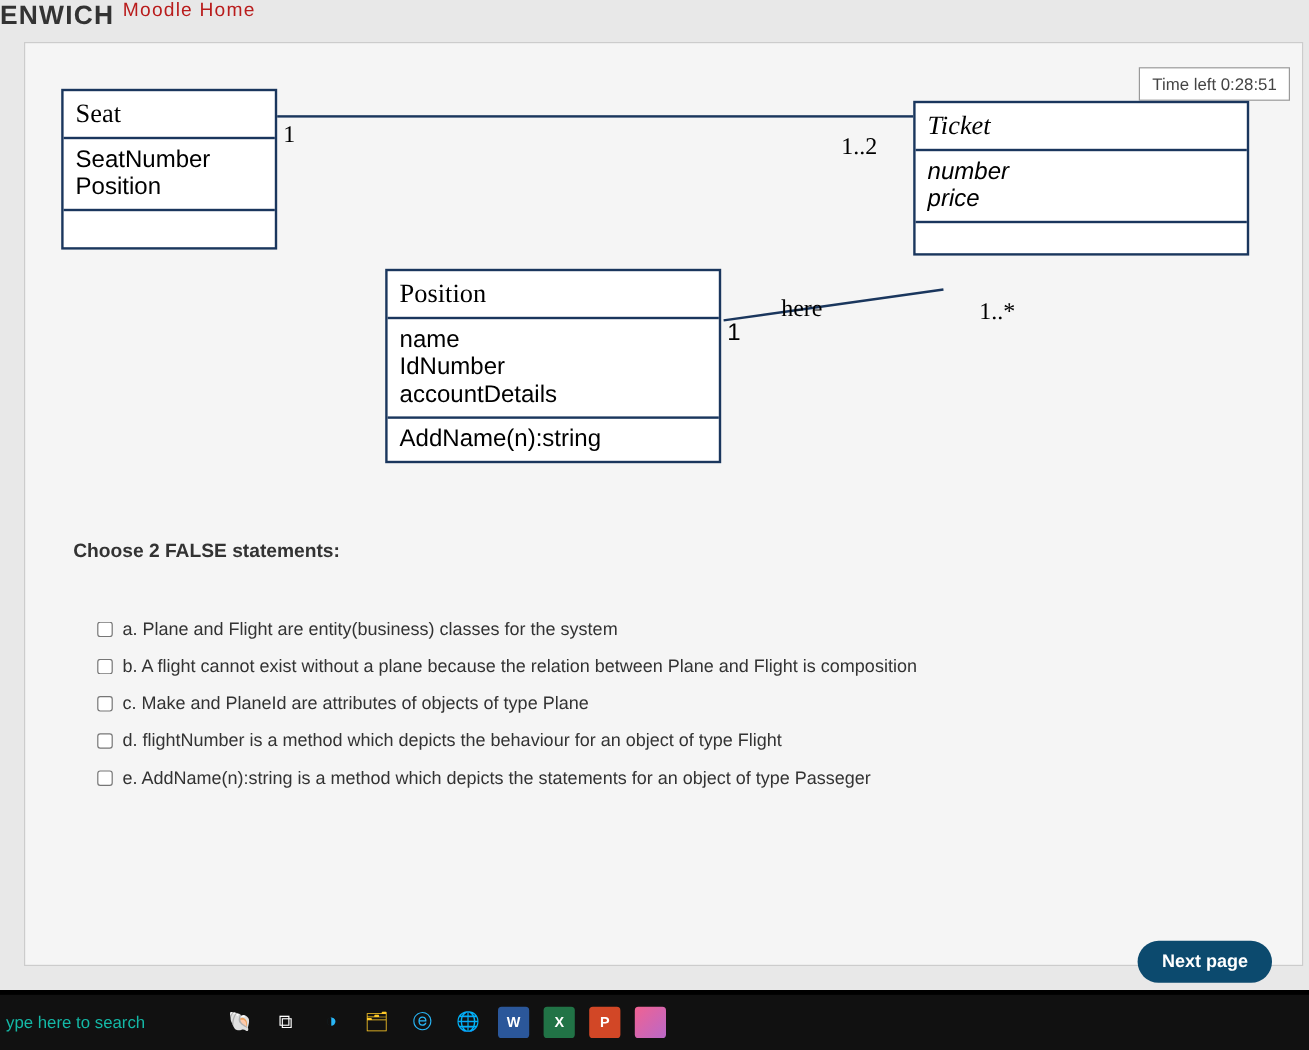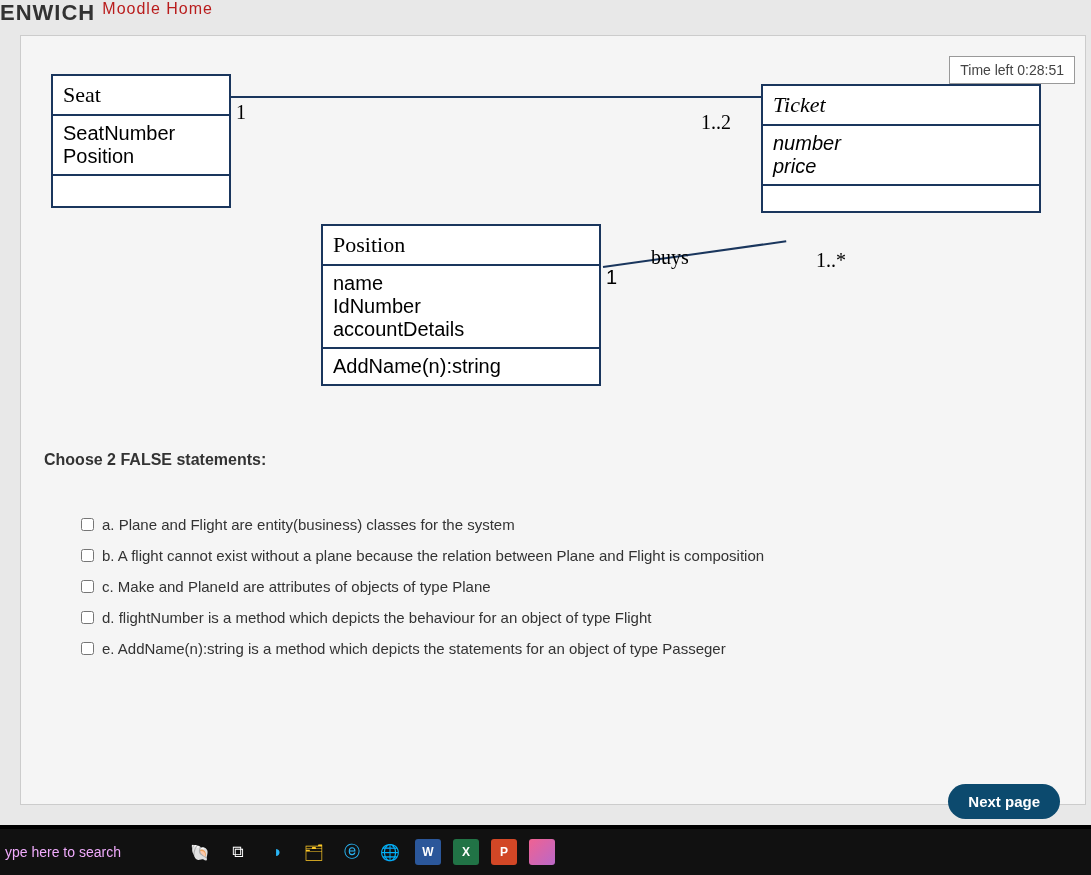--- a/index.html
+++ b/index.html
@@ -76,21 +76,21 @@
     font-family: "Times New Roman", serif;
   }
   .assoc-line {
     position: absolute;
     background: #1a365d;
     height: 2px;
   }
   .prompt {
     position: absolute;
     top: 415px;
-    left: 23px;
+    left: 40px;
     font-size: 16px;
     font-weight: bold;
     color: #333;
   }
   .options {
     position: absolute;
     top: 480px;
     left: 60px;
     right: 40px;
   }
@@ -123,21 +123,21 @@
     right: 0;
     height: 50px;
     background: #111;
     border-top: 4px solid #000;
     display: flex;
     align-items: center;
     padding-left: 5px;
     gap: 12px;
   }
   .search-txt {
-    color: #f0abfc;
+    color: #14b8a6;
     font-size: 14px;
     width: 170px;
   }
   .tb-icon {
     width: 26px;
     height: 26px;
     display: flex;
     align-items: center;
     justify-content: center;
     font-size: 16px;
@@ -187,21 +187,21 @@
     </div>
     <div class="uml-ops"></div>
   </div>
 
   <div class="assoc-line" style="top:60px; left:210px; width:530px;"></div>
   <div class="label" style="top:65px; left:215px;">1</div>
   <div class="label" style="top:75px; left:680px;">1..2</div>
 
   <div class="assoc-line" style="top:230px; left:582px; width:185px; transform:rotate(-8deg); transform-origin:left center;"></div>
   <div class="label" style="top:230px; left:585px; font-family:Arial;">1</div>
-  <div class="label" style="top:210px; left:630px;">buys</div>
+  <div class="label" style="top:210px; left:630px;">here</div>
   <div class="label" style="top:213px; left:795px;">1..*</div>
 
   <div class="prompt">Choose 2 FALSE statements:</div>
 
   <div class="options">
     <label class="opt">
       <input type="checkbox" style="">
       <span>a. Plane and Flight are entity(business) classes for the system</span>
     </label>
     <label class="opt">

